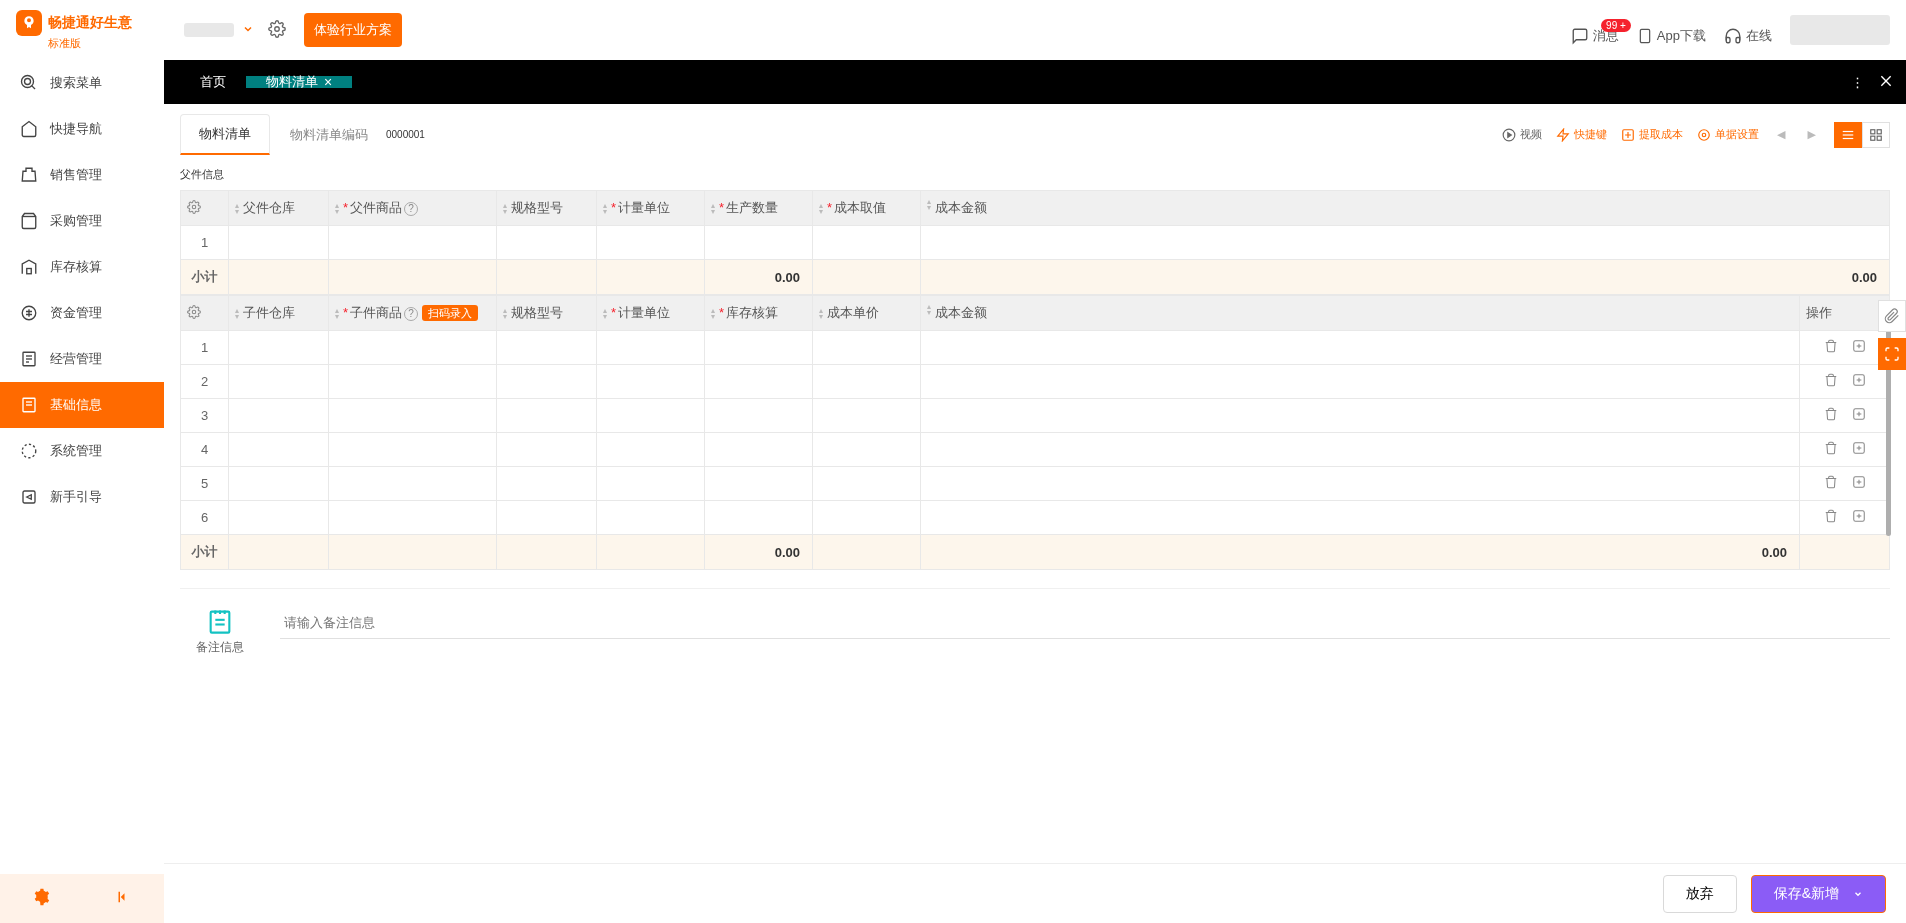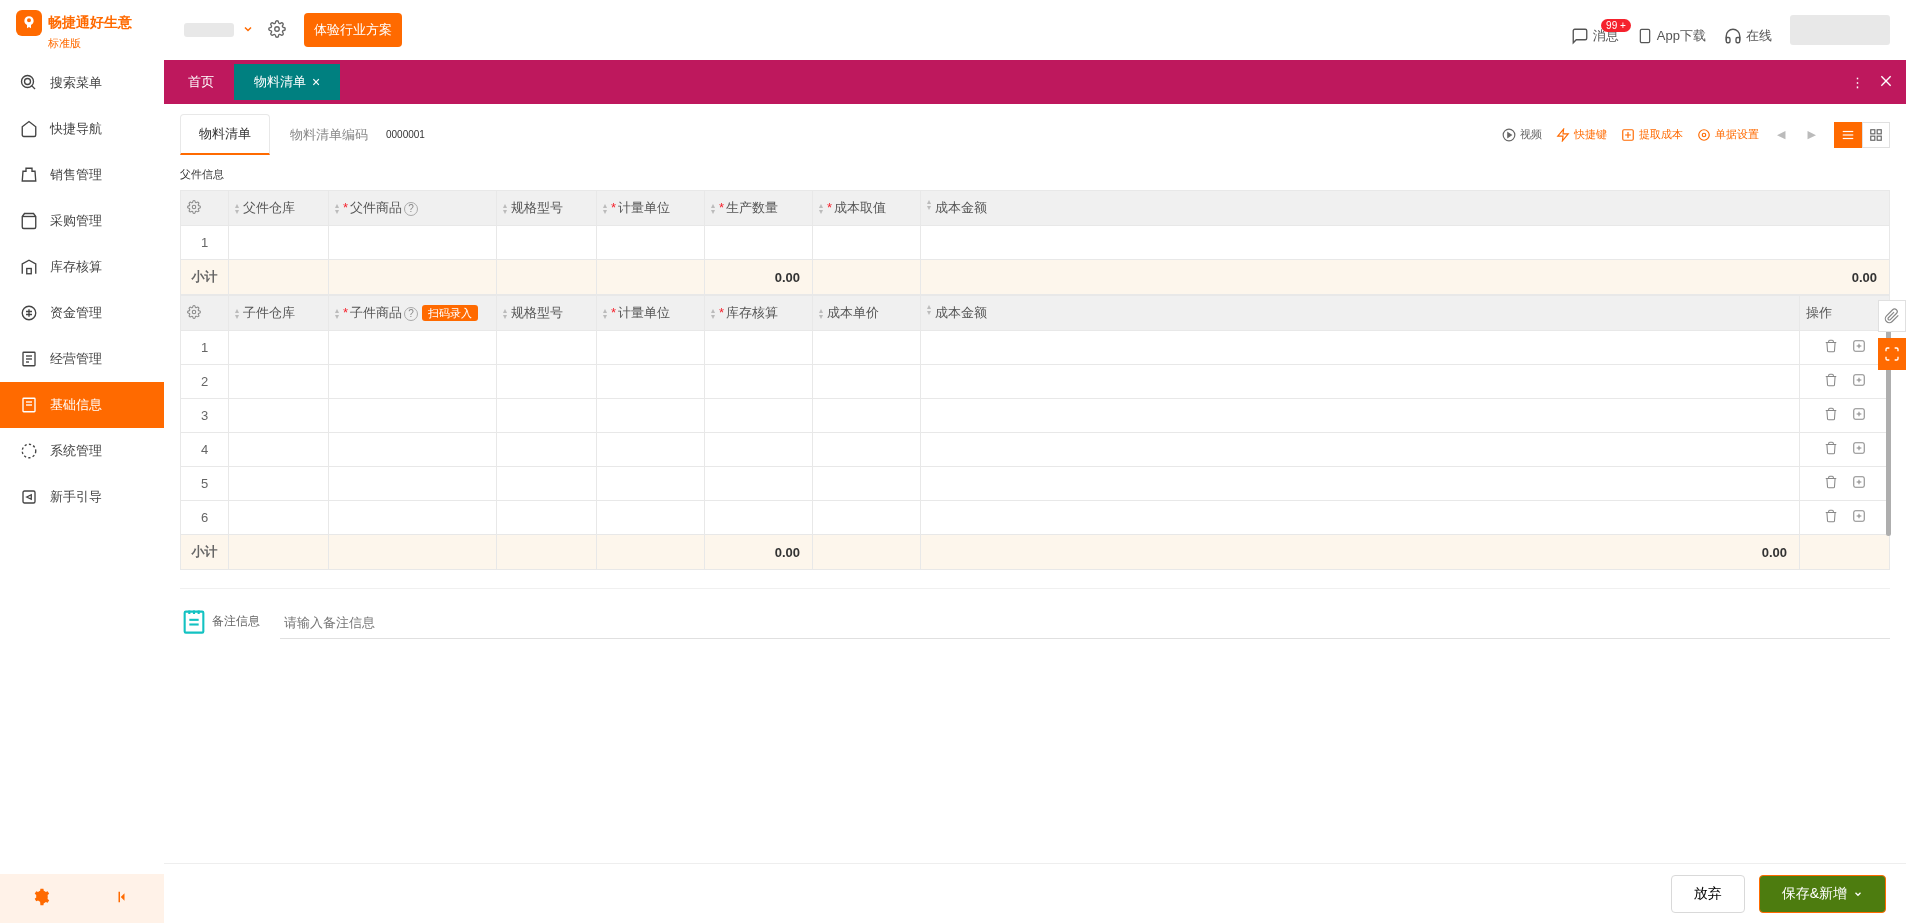--- a/index.html
+++ b/index.html
@@ -28,21 +28,21 @@
 .side-item { display: flex; align-items: center; gap: 12px; padding: 14px 20px; color: #444; cursor: pointer; }
 .side-item.active { background: #ff6a00; color: #fff; }
 .side-item svg, .side-item .icon { width: 18px; height: 18px; flex-shrink: 0; }
 .sidebar-footer { margin-top: auto; display: flex; justify-content: space-around; padding: 14px 0; background: #fff2e8; }
 .sidebar-footer .fbtn { color: #ff6a00; cursor: pointer; }
 
 
 .main { flex: 1; display: flex; flex-direction: column; background: #fff; position: relative; }
 
 
-.tabbar { height: 44px; background: #be185d; display: flex; align-items: center; padding: 4px; position: relative; }
+.tabbar { height: 44px; background: #000000; display: flex; align-items: center; padding: 16px; position: relative; }
 .tab { padding: 0 20px; height: 100%; display: flex; align-items: center; color: #fff; cursor: pointer; gap: 6px; }
 .tab.active { background: #008080; }
 .tab-close { font-size: 14px; }
 .tabbar-close { position: absolute; right: 6px; color: #fff; cursor: pointer; padding: 6px; }
 .tabbar-extra { position: absolute; right: 36px; color: #fff; padding: 6px; }
 
 
 .subhdr { display: flex; align-items: center; padding: 10px 16px 0 16px; }
 .subhdr-tab { padding: 10px 18px; border-bottom: 2px solid transparent; cursor: pointer; color: #555; }
 .subhdr-tab.active { border-bottom: 2px solid #ff6a00; color: #333; background: #fff; border-top: 1px solid #e8e8e8; border-left: 1px solid #e8e8e8; border-right: 1px solid #e8e8e8; border-radius: 4px 4px 0 0; }
@@ -76,29 +76,29 @@
 .scan-badge { background: #ff6a00; color: #fff; padding: 2px 6px; border-radius: 3px; font-size: 11px; margin-left: 4px; }
 .op-col { text-align: center; width: 90px; }
 .op-icons { display: flex; justify-content: center; gap: 14px; color: #888; }
 .op-icons span { cursor: pointer; }
 .amt-col { text-align: right; padding-right: 12px !important; }
 .child-table-wrapper { position: relative; }
 .child-scroll-indicator { position: absolute; right: -1px; top: 34px; bottom: 34px; width: 5px; background: #aeaeae; border-radius: 3px; }
 
 
 .remarks { display: flex; gap: 20px; padding: 18px 0; align-items: flex-start; border-top: 1px solid #f0f0f0; margin-top: 18px; }
-.remarks-label { display: flex; align-items: center; gap: 4px; width: 80px; }
+.remarks-label { display: flex; flex-direction: column; align-items: center; gap: 4px; width: 80px; }
 .remarks-label svg { width: 28px; height: 28px; }
 .remarks-label span { font-size: 12px; color: #666; }
 .remarks-input { flex: 1; border: none; border-bottom: 1px solid #e0e0e0; padding: 8px 4px; font-size: 13px; outline: none; }
 
 
 .footer { height: 60px; display: flex; align-items: center; justify-content: flex-end; gap: 14px; padding: 0 20px; background: #fff; border-top: 1px solid #eee; }
 .btn { padding: 9px 22px; border-radius: 4px; font-size: 14px; cursor: pointer; border: 1px solid #d9d9d9; background: #fff; }
-.btn.primary { background: #4d7c0f; color: #fff; border-color: #ff6a00; display: flex; align-items: center; gap: 6px; }
+.btn.primary { background: #8b5cf6; color: #fff; border-color: #ff6a00; display: flex; align-items: center; gap: 14px; }
 
 
 .float-right { position: fixed; right: 0; top: 300px; display: flex; flex-direction: column; gap: 6px; }
 .float-btn { width: 28px; height: 32px; background: #fff; border: 1px solid #e0e0e0; display: flex; align-items: center; justify-content: center; cursor: pointer; color: #888; }
 .float-btn.orange { background: #ff6a00; color: #fff; border-color: #ff6a00; }
 
 .ph-gray { background: #e8e8e8; border-radius: 3px; display: inline-block; height: 14px; }
 </style>
 </head>
 <body>

